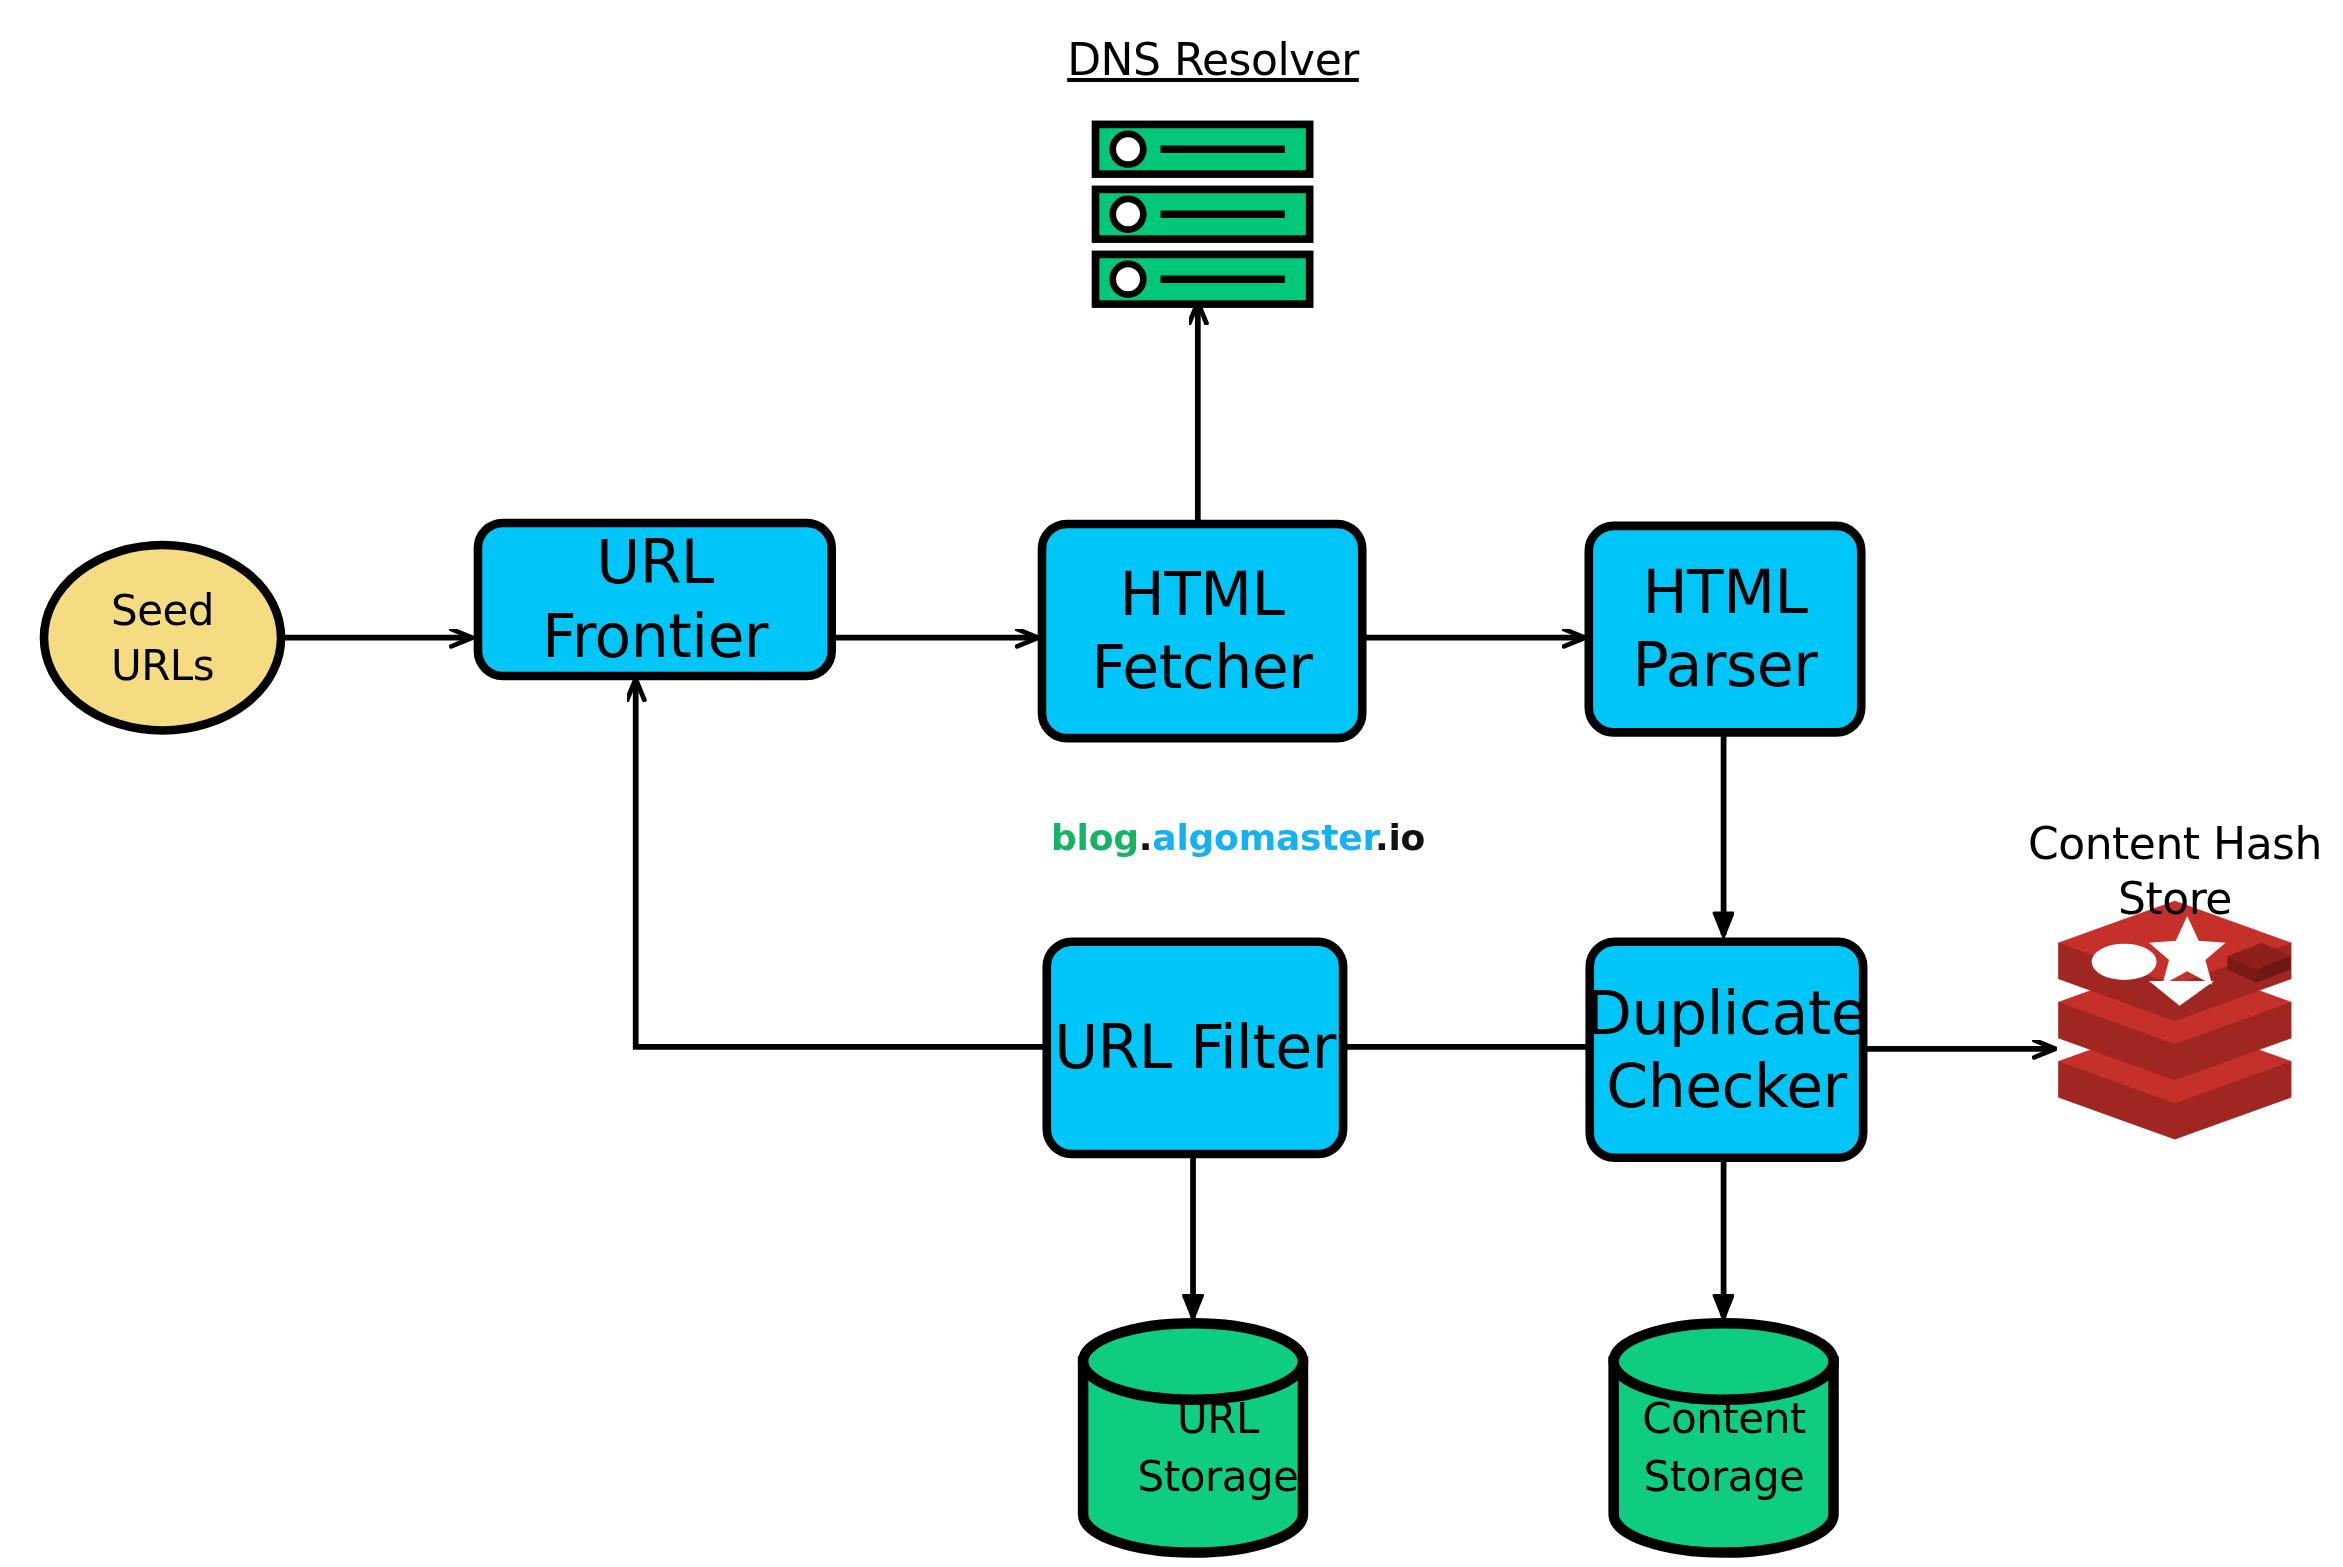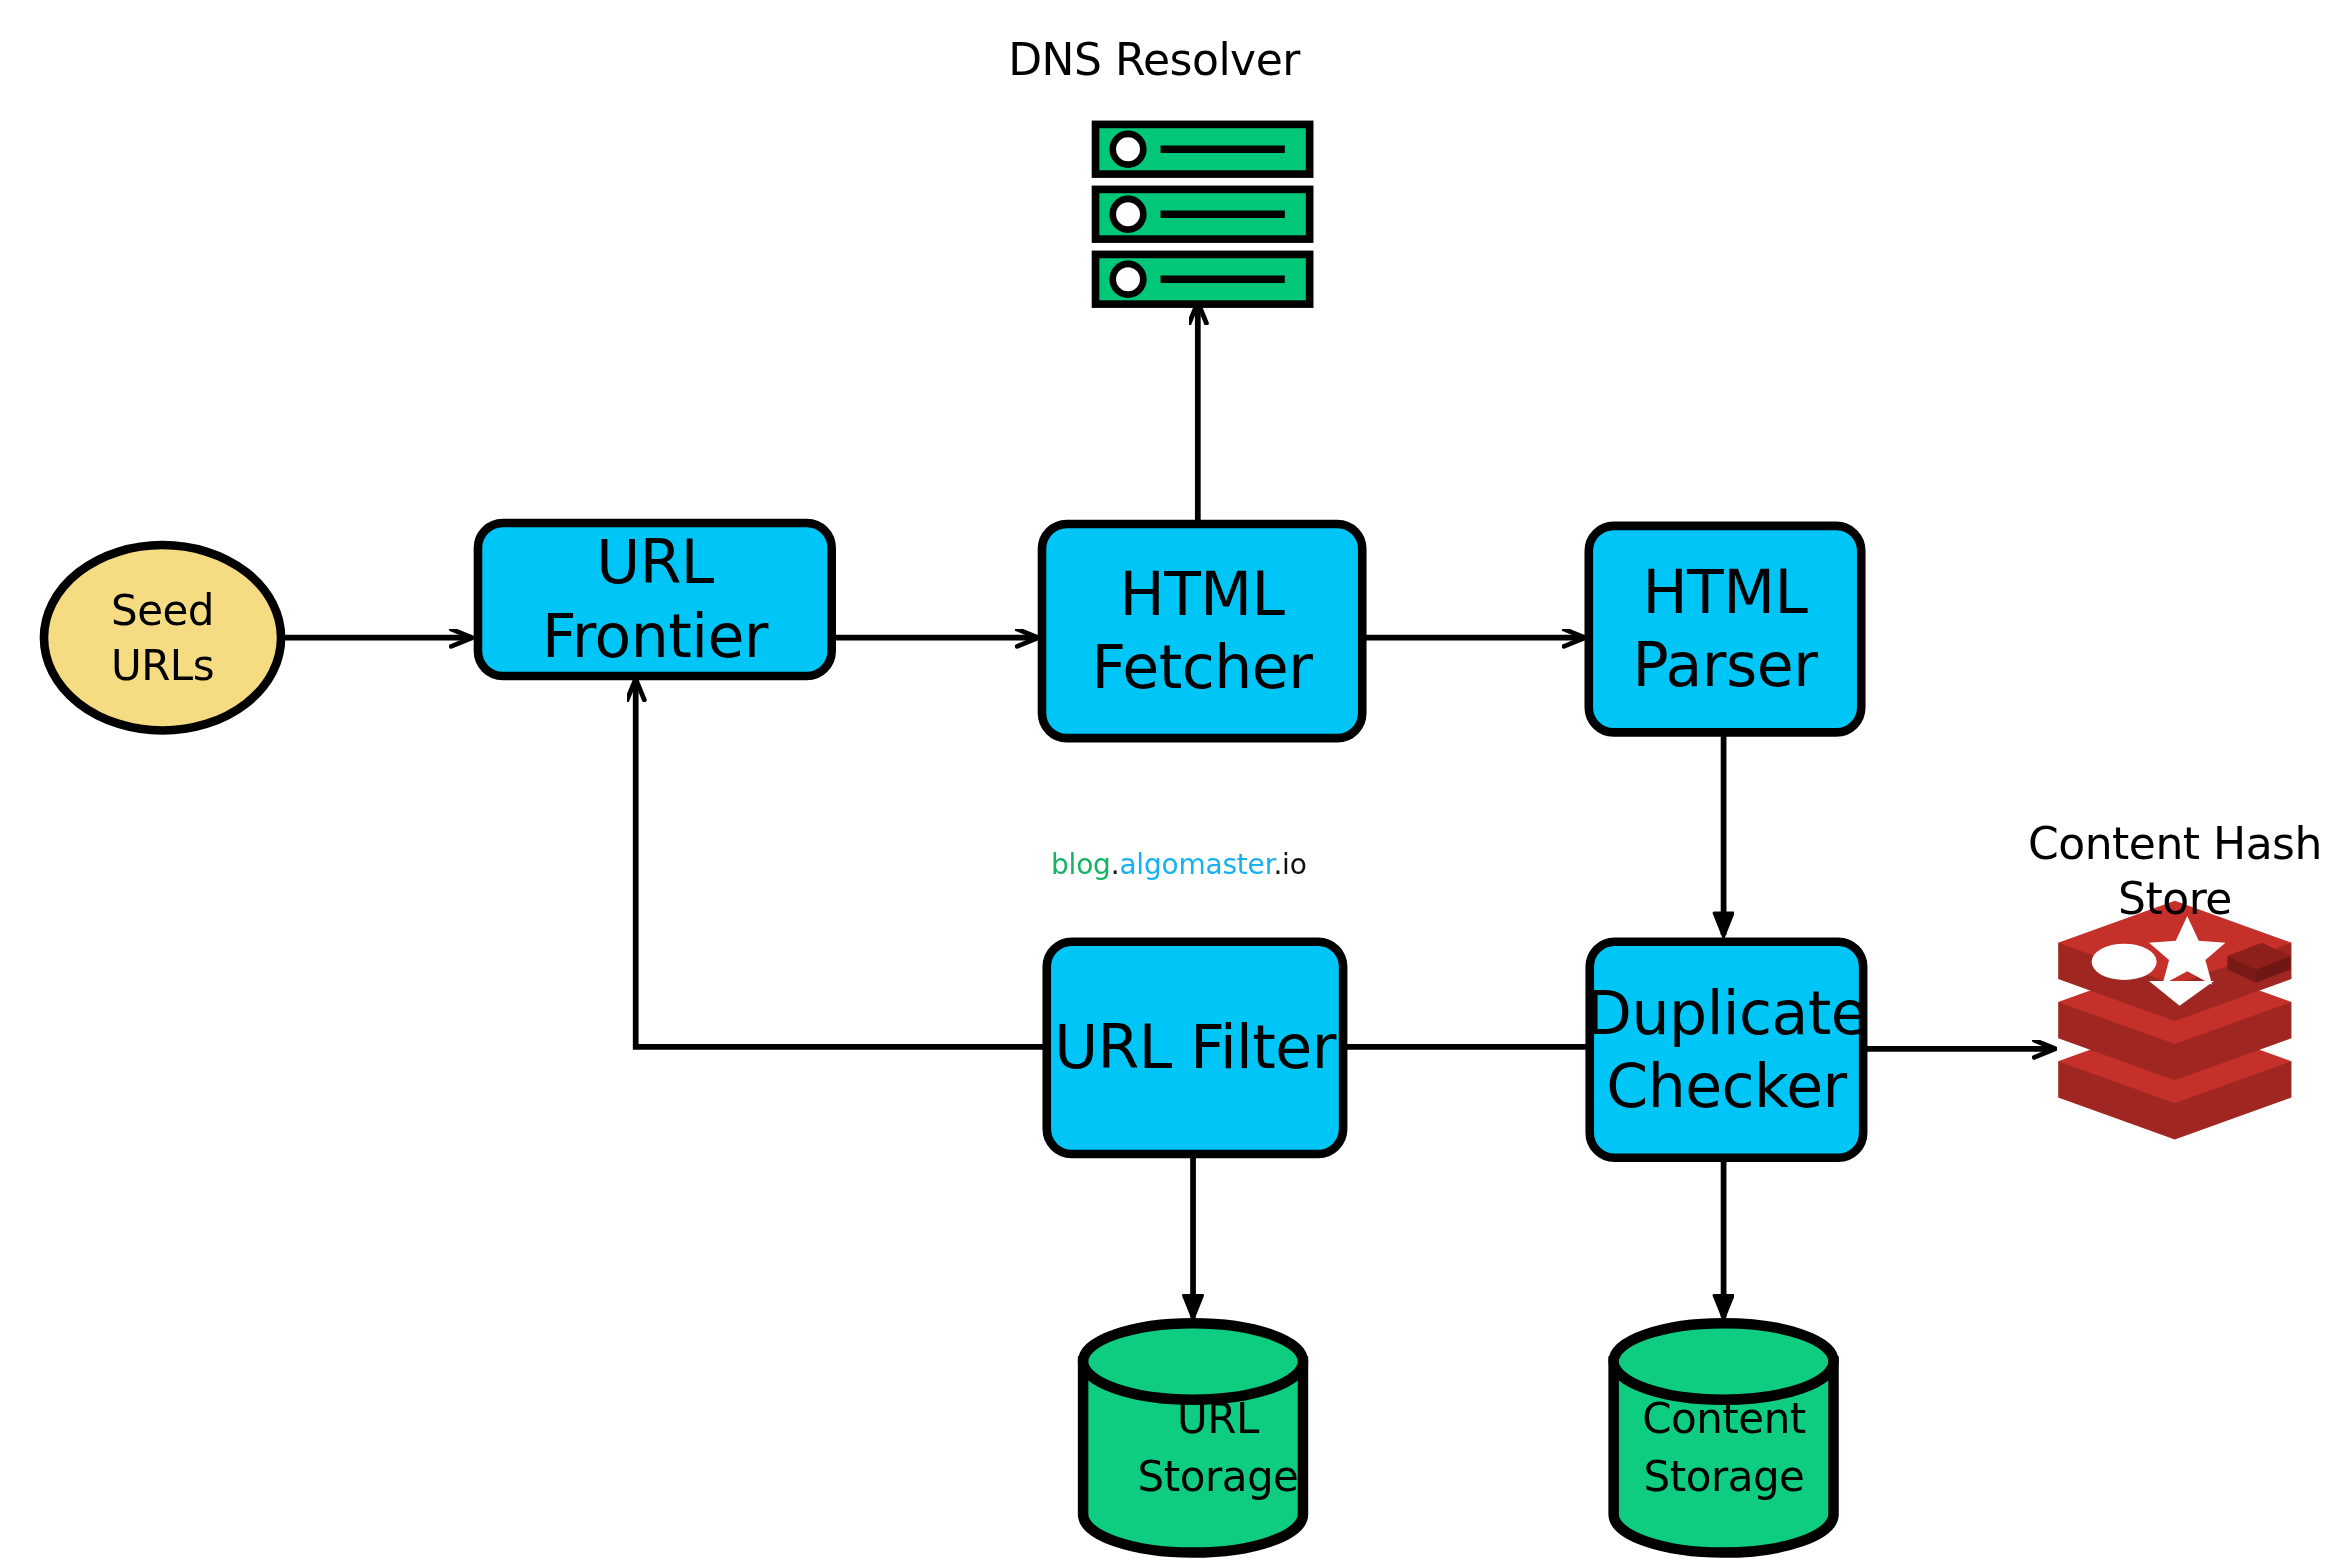--- a/index.html
+++ b/index.html
@@ -12,22 +12,22 @@
     justify-content:center;text-align:center;color:#000;
     font-family:"DejaVu Sans","Liberation Sans",sans-serif;
     pointer-events:none;white-space:pre-line;
   }
   .box-label{font-size:60px;line-height:1.22;letter-spacing:-0.5px;}
   .ellipse-label{font-size:42px;line-height:1.32;letter-spacing:-0.5px;}
   .cyl-label{font-size:42px;line-height:1.38;letter-spacing:-0.5px;}
   .title-label{font-size:44px;line-height:1.25;letter-spacing:-0.5px;}
   .edge-label{font-size:34px;line-height:1.2;letter-spacing:-0.5px;}
   .watermark{
-    position:absolute;font-size:28px;font-weight:normal;letter-spacing:-0.2px;
-    font-family:"DejaVu Sans","Liberation Sans",sans-serif;white-space:nowrap;margin-top:31px;
+    position:absolute;font-size:36px;font-weight:bold;letter-spacing:-0.2px;
+    font-family:"DejaVu Sans","Liberation Sans",sans-serif;white-space:nowrap;
   }
 </style>
 </head>
 <body>
 
 <div id="stage">
 
   <svg class="layer" viewBox="0 0 2452 1640" xmlns="http://www.w3.org/2000/svg">
     <defs>
       <marker id="ah" markerWidth="26" markerHeight="26" refX="22" refY="9" orient="auto" markerUnits="userSpaceOnUse">
@@ -165,21 +165,21 @@
 
   <div class="node-label box-label" style="left:1590px;top:942px;width:273px;height:216px;">Duplicate
 Checker</div>
 
   <div class="node-label cyl-label" style="left:1108px;top:1371px;width:220px;height:153px;">URL
 Storage</div>
 
   <div class="node-label cyl-label" style="left:1614px;top:1371px;width:220px;height:153px;">Content
 Storage</div>
 
-  <div class="node-label title-label" style="left:934px;top:31px;width:440px;height:57px;">DNS Resolver</div>
+  <div class="node-label title-label" style="left:993px;top:31px;width:440px;height:57px;text-decoration:underline;">DNS Resolver</div>
 
   <div class="node-label title-label" style="left:1998px;top:813px;width:354px;height:115px;">Content Hash
 Store</div>
 
 
   <div class="watermark" style="left:1051px;top:817px;">
     <span style="color:#16B364;">blog</span><span style="color:#111111;">.</span><span style="color:#16B1F0;">algomaster</span><span style="color:#111111;">.io</span>
   </div>
 
 </div>

